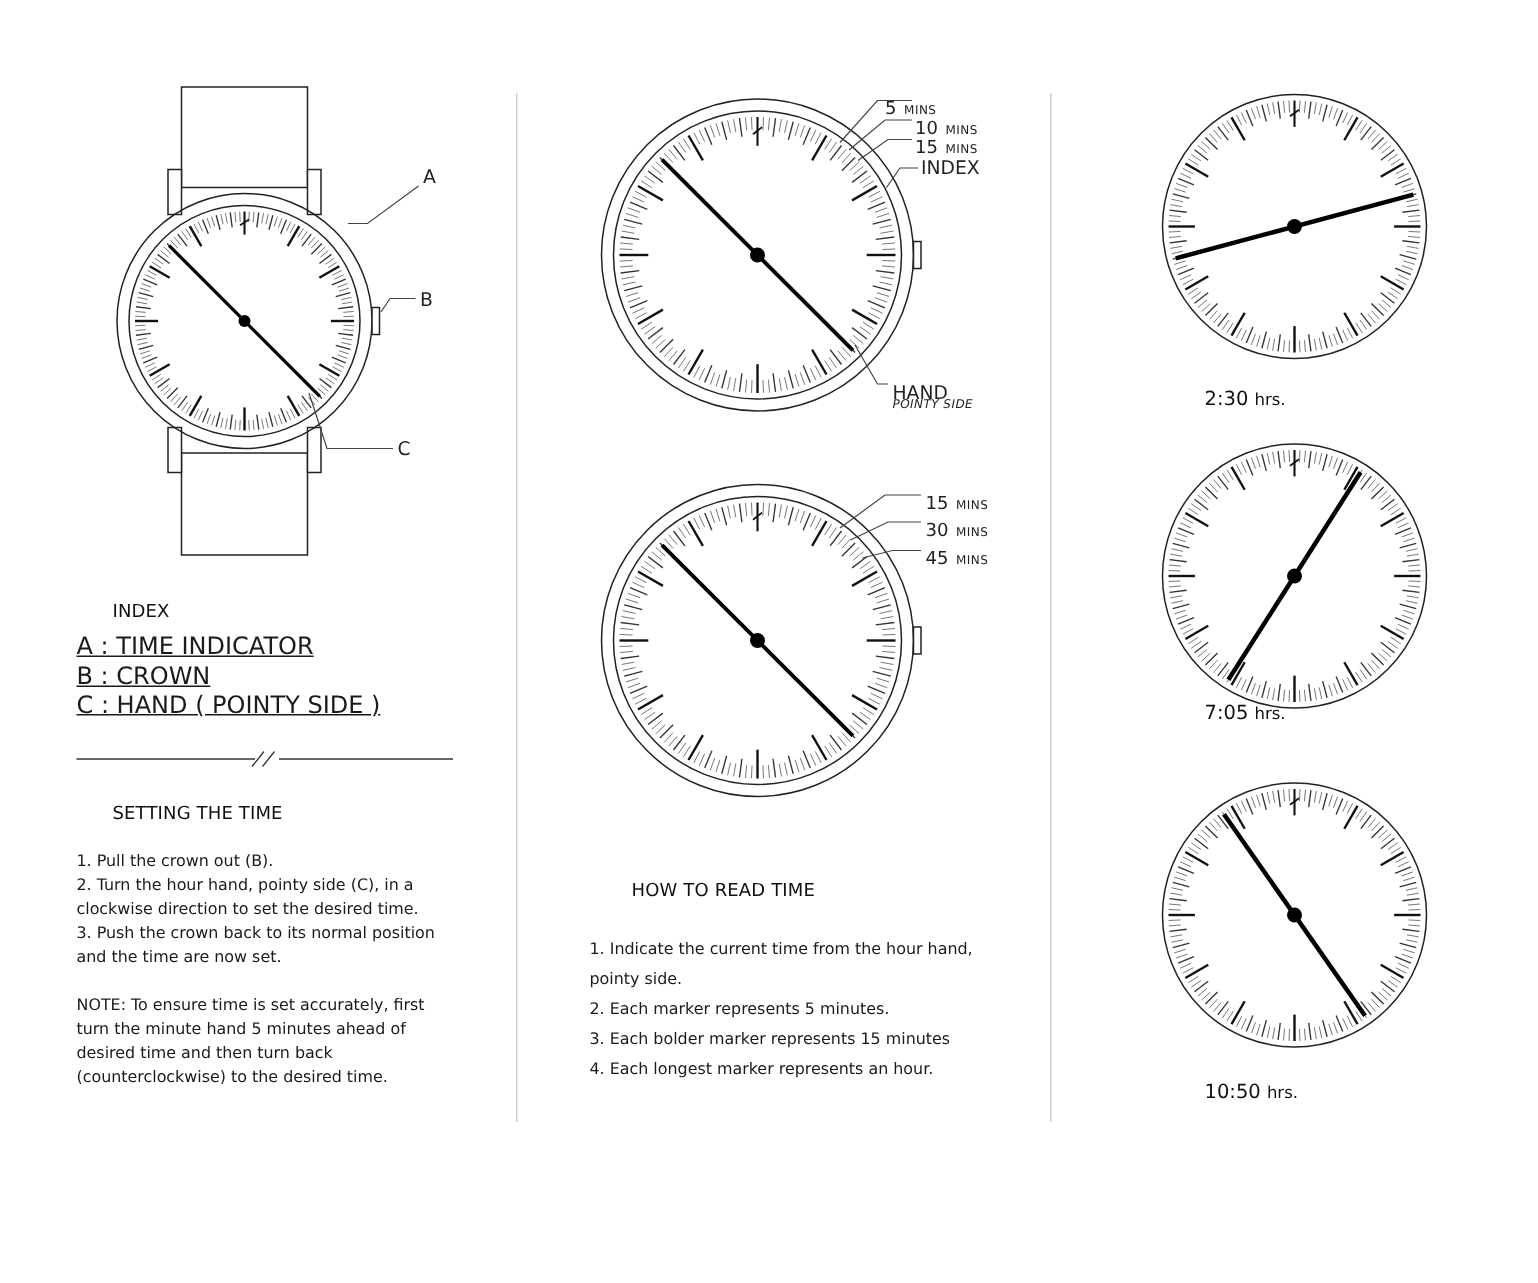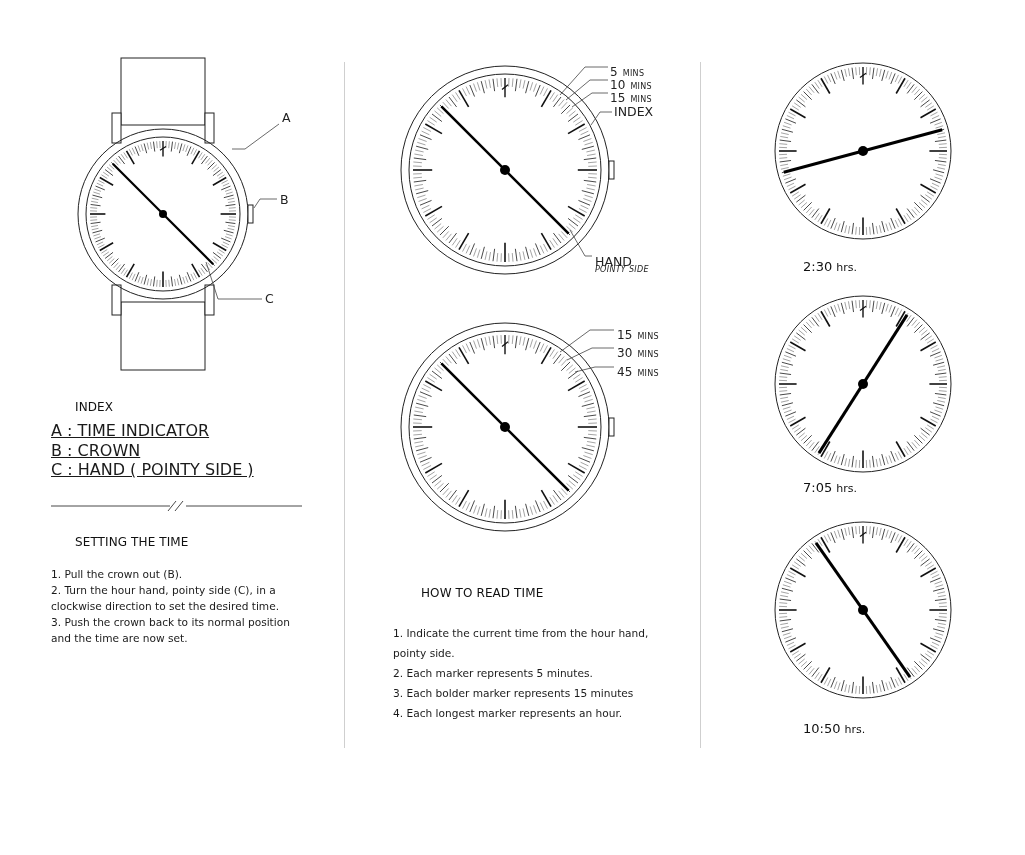--- a/index.html
+++ b/index.html
@@ -950,37 +950,38 @@
   <div>A : TIME INDICATOR</div>
   <div>B : CROWN</div>
   <div>C : HAND ( POINTY SIDE )</div>
 </div>
 
 <div class="abs h" style="left:51px; top:535px;">SETTING THE TIME</div>
 <div class="abs t" style="left:51px; top:566px; width:256px;">
   <div>1. Pull the crown out (B).</div>
   <div>2. Turn the hour hand, pointy side (C), in a clockwise direction to set the desired time.</div>
   <div>3. Push the crown back to its normal position and the time are now set.</div>
+  <div style="margin-top:16px;">NOTE: To ensure time is set accurately, first turn the minute hand 5 minutes ahead of desired time and then turn back (counterclockwise) to the desired time.</div>
 </div>
 
-<div class="abs" style="left:610px; top:61px;"><span class="big">5</span> <span class="small">MINS</span></div>
+<div class="abs" style="left:590px; top:61px;"><span class="big">5</span> <span class="small">MINS</span></div>
 <div class="abs" style="left:610px; top:74px;"><span class="big">10</span> <span class="small">MINS</span></div>
 <div class="abs" style="left:610px; top:87px;"><span class="big">15</span> <span class="small">MINS</span></div>
 <div class="abs lbl" style="left:614px; top:104px;">INDEX</div>
 <div class="abs lbl" style="left:595px; top:236px;margin-top:18px;">HAND</div>
 <div class="abs small" style="left:595px; top:265px;font-style:italic;">POINTY SIDE</div>
 
 <div class="abs" style="left:617px; top:324px;"><span class="big">15</span> <span class="small">MINS</span></div>
 <div class="abs" style="left:617px; top:342px;"><span class="big">30</span> <span class="small">MINS</span></div>
 <div class="abs" style="left:617px; top:361px;"><span class="big">45</span> <span class="small">MINS</span></div>
 
 <div class="abs h" style="left:397px; top:586px;">HOW TO READ TIME</div>
 <div class="abs t" style="left:393px; top:623px; line-height:20px;">
   <div>1. Indicate the current time from the hour hand,</div>
   <div>pointy side.</div>
   <div>2. Each marker represents 5 minutes.</div>
   <div>3. Each bolder marker represents 15 minutes</div>
   <div>4. Each longest marker represents an hour.</div>
 </div>
 
 <div class="abs caption" style="left:803px; top:259px;"><span>2:30</span> <span class="hrs">hrs.</span></div>
-<div class="abs caption" style="left:803px; top:480px;"><span>7:05</span> <span class="hrs">hrs.</span></div>
+<div class="abs caption" style="left:803px; top:468px;"><span>7:05</span> <span class="hrs">hrs.</span></div>
 <div class="abs caption" style="left:803px; top:721px;"><span>10:50</span> <span class="hrs">hrs.</span></div>
 
 </body></html>

